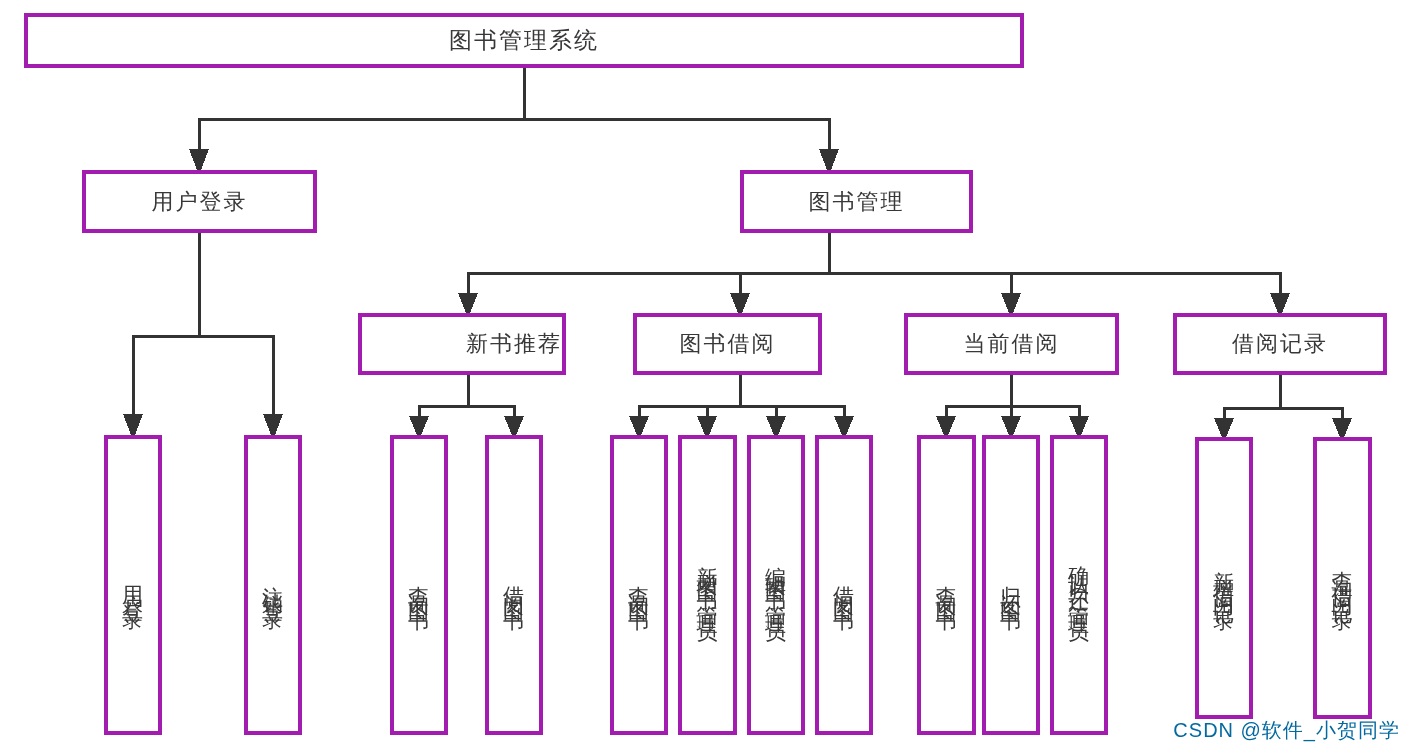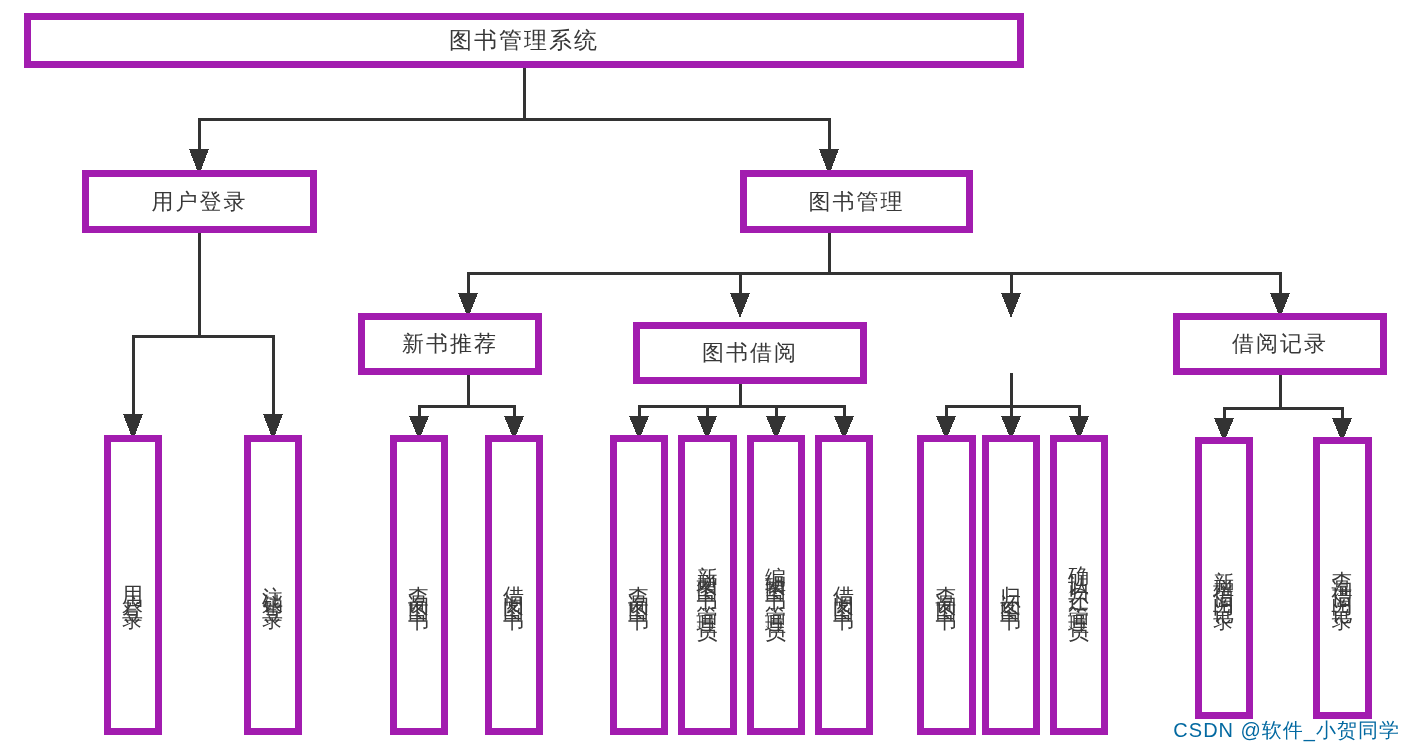--- a/index.html
+++ b/index.html
@@ -9,21 +9,21 @@
     height: 747px;
     background: #ffffff;
     font-family: "Liberation Sans", "DejaVu Sans", sans-serif;
     overflow: hidden;
   }
   #connectors { position: absolute; left: 0; top: 0; }
   .box {
     position: absolute;
     box-sizing: border-box;
     background: #ffffff;
-    border: 7px solid #a21caf;
+    border: 4px solid #a21caf;
     display: flex;
     align-items: center;
     justify-content: center;
     color: #383838;
   }
   .hlabel { font-size: 22px; letter-spacing: 2px; white-space: nowrap; }
   .root-label { font-size: 23px; letter-spacing: 2px; }
   .vlabel {
     writing-mode: vertical-rl;
     text-orientation: mixed;
@@ -127,25 +127,28 @@
     <span class="root-label">图书管理系统</span>
   </div>
 
   <div class="box" style="left:82px; top:170px; width:235px; height:63px;">
     <span class="hlabel">用户登录</span>
   </div>
   <div class="box" style="left:712px; top:170px; width:233px; height:63px;margin-left:28px;">
     <span class="hlabel">图书管理</span>
   </div>
 
-  <div class="box" style="left:358px; top:313px; width:184px; height:62px;">
+  <div class="box" style="left:358px; top:313px; width:208px; height:62px;justify-content:flex-end;">
     <span class="hlabel">新书推荐</span>
   </div>
-  <div class="box" style="left:633px; top:322px; width:234px; height:62px;">
+  <div class="box" style="left:633px; top:313px; width:189px; height:62px;">
     <span class="hlabel">图书借阅</span>
+  </div>
+  <div class="box" style="left:904px; top:313px; width:215px; height:62px;">
+    <span class="hlabel">当前借阅</span>
   </div>
   <div class="box" style="left:1173px; top:313px; width:214px; height:62px;">
     <span class="hlabel">借阅记录</span>
   </div>
 
   <div class="box" style="left:104px; top:435px; width:58px; height:300px;">
     <span class="vlabel">用户登录</span>
   </div>
   <div class="box" style="left:244px; top:435px; width:58px; height:300px;">
     <span class="vlabel">注销登录</span>

